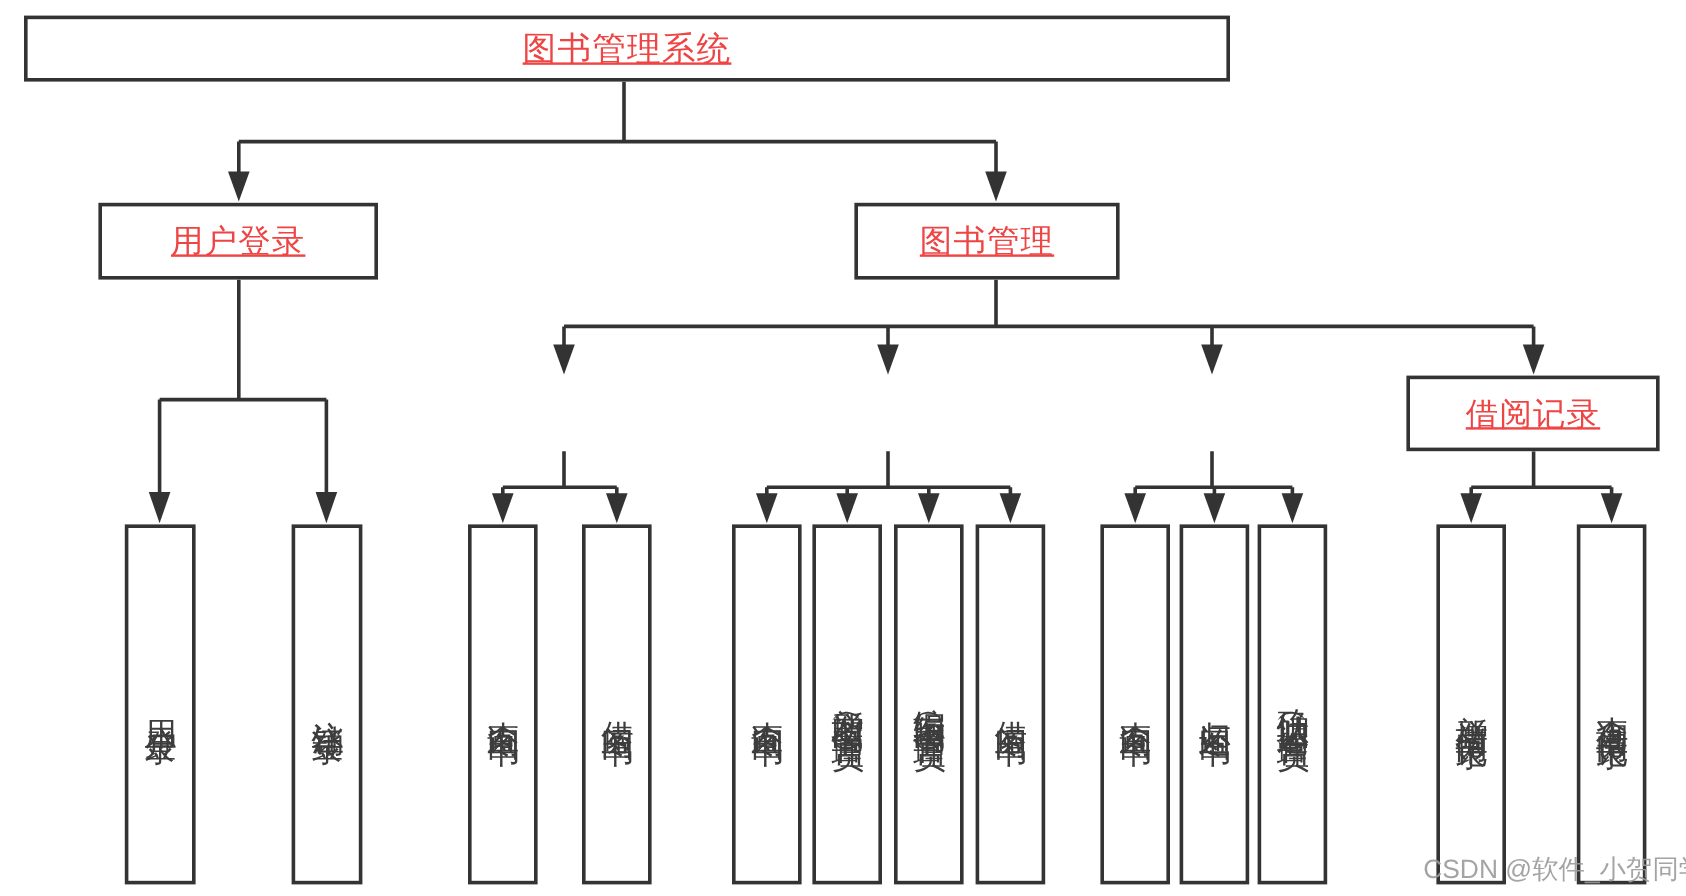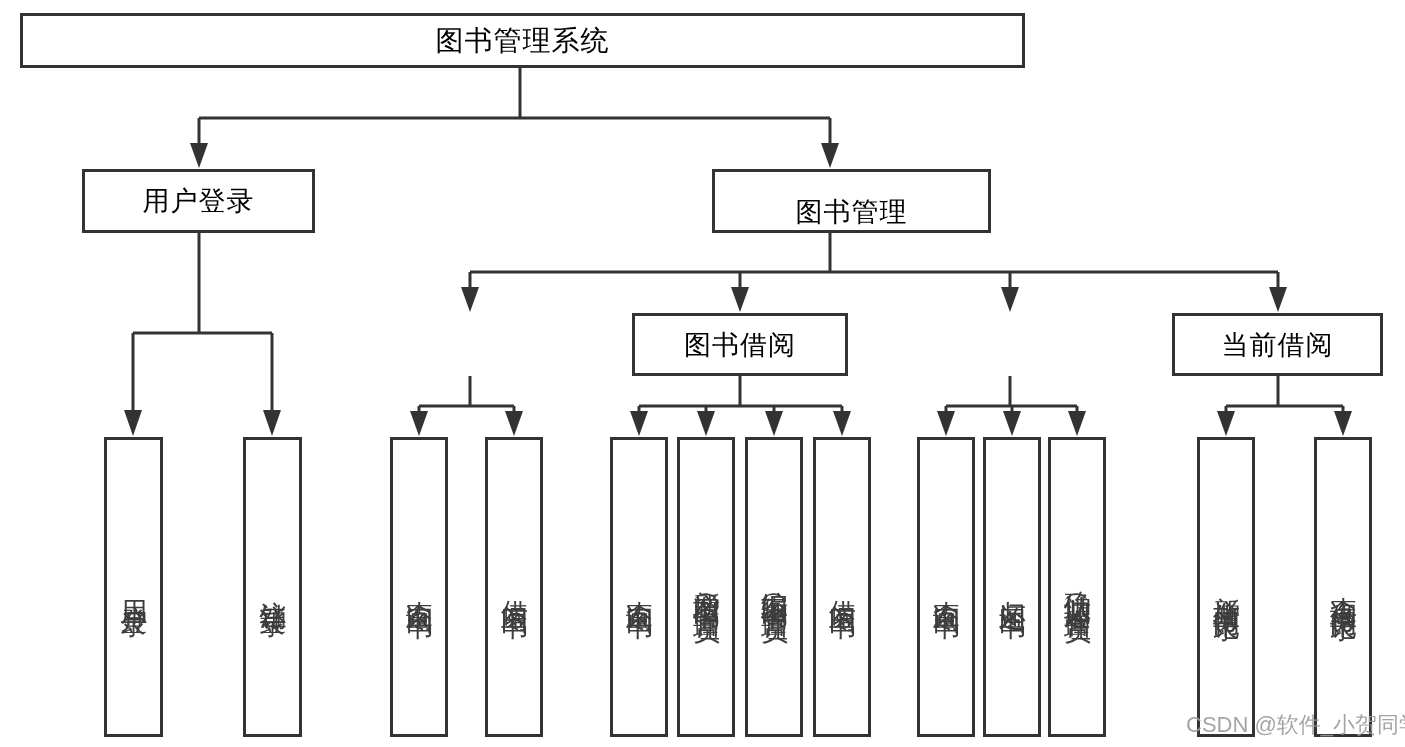--- a/index.html
+++ b/index.html
@@ -29,21 +29,22 @@
     border: 3px solid #333333;
     display: flex;
     align-items: center;
     justify-content: center;
     color: #3d3d3d;
   }
   .hlabel {
     font-size: 27px;
     letter-spacing: 1px;
     white-space: nowrap;
-    color: #000000;
+    color: #ef4444;
+    text-decoration: underline;
   }
   .root .hlabel { font-size: 28px; }
   .vlabel {
     writing-mode: vertical-rl;
     font-size: 27px;
     line-height: 1;
     letter-spacing: 4px;
     color: #3d3d3d;
     white-space: nowrap;
   }
@@ -108,29 +109,26 @@
     </g>
   </svg>
 
   <div class="node root" style="left:20px; top:13px; width:1005px; height:55px;">
     <span class="hlabel">图书管理系统</span>
   </div>
 
   <div class="node" style="left:82px; top:169px; width:233px; height:64px;">
     <span class="hlabel">用户登录</span>
   </div>
-  <div class="node" style="left:712px; top:169px; width:279px; height:64px;align-items:flex-end;">
+  <div class="node" style="left:712px; top:169px; width:221px; height:64px;">
     <span class="hlabel">图书管理</span>
   </div>
 
-  <div class="node" style="left:632px; top:313px; width:216px; height:63px;">
-    <span class="hlabel">图书借阅</span>
-  </div>
   <div class="node" style="left:1172px; top:313px; width:211px; height:63px;">
-    <span class="hlabel">当前借阅</span>
+    <span class="hlabel">借阅记录</span>
   </div>
 
   <div class="node" style="left:104px; top:437px; width:59px; height:300px;">
     <span class="vlabel">用户登录</span>
   </div>
   <div class="node" style="left:243px; top:437px; width:59px; height:300px;">
     <span class="vlabel">注销登录</span>
   </div>
 
   <div class="node" style="left:390px; top:437px; width:58px; height:300px;">

